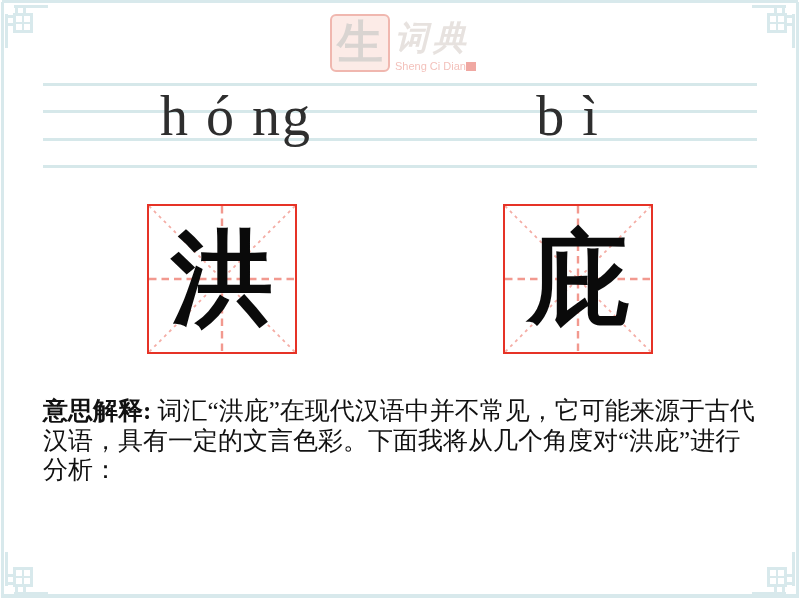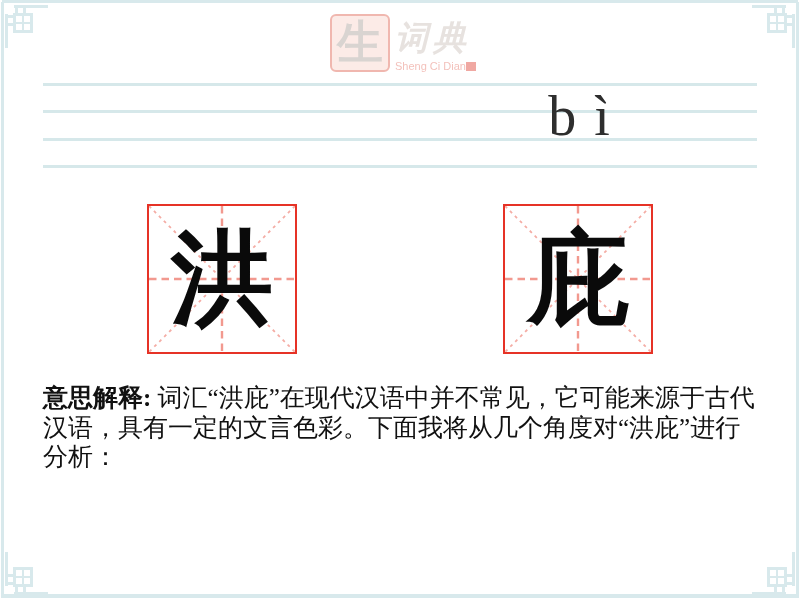--- a/index.html
+++ b/index.html
@@ -31,34 +31,34 @@
   .logo-sub{font-family:"Liberation Sans",sans-serif;font-size:11px;color:var(--logo-subtitle);}
   .logo-square{width:10px;height:9px;background:var(--logo-square);}
 
   
   .rule{position:absolute;left:43px;width:714px;height:3px;background:var(--rule-line);}
   .r1{top:83px}.r2{top:110px}.r3{top:138px}.r4{top:165px}
 
   .pinyin{position:absolute;top:88px;width:150px;text-align:center;white-space:pre;
           font-size:56px;line-height:1;letter-spacing:2px;color:var(--pinyin-text);}
   .pinyin-1{left:160px;}
-  .pinyin-2{left:505px;}
+  .pinyin-2{left:493px;}
 
   
   .hanzi-box{position:absolute;top:204px;width:150px;height:150px;box-sizing:border-box;
              border:2px solid var(--box-border);background:#fff;
              display:flex;align-items:center;justify-content:center;}
   .box-1{left:147px}.box-2{left:503px}
   .guides{position:absolute;left:0;top:0;width:146px;height:146px;}
   .guide-diag{stroke:var(--box-guide);stroke-width:1.8;stroke-dasharray:3 4;opacity:.8;}
   .guide-mid{stroke:var(--box-guide);stroke-width:2.4;stroke-dasharray:7.5 5;}
   .hanzi{position:relative;font-size:102px;line-height:1;font-weight:700;color:var(--char-text);}
 
   
-  .definition{position:absolute;left:43px;top:383px;width:722px;margin:0;
+  .definition{position:absolute;left:43px;top:396px;width:722px;margin:0;
               font-size:25px;line-height:29.5px;color:var(--body-text);}
   .def-label{font-weight:700;}
 </style>
 </head>
 <body>
 
 <svg width="0" height="0" style="position:absolute">
   <defs>
     <g id="corner-shape">
       <rect x="14" y="5" width="34" height="3"></rect>
@@ -101,20 +101,21 @@
         <span class="logo-square"></span>
       </div>
     </div>
   </div>
 
   <div class="rule r1"></div>
   <div class="rule r2"></div>
   <div class="rule r3"></div>
   <div class="rule r4"></div>
 
+  <div class="pinyin pinyin-1">h ó ng</div>
   <div class="pinyin pinyin-2">b ì</div>
 
   <div class="hanzi-box box-1">
     <svg class="guides" viewBox="0 0 146 146">
       <line class="guide-diag" x1="0" y1="0" x2="146" y2="146"></line>
       <line class="guide-diag" x1="146" y1="0" x2="0" y2="146"></line>
       <line class="guide-mid" x1="73" y1="0" x2="73" y2="146"></line>
       <line class="guide-mid" x1="0" y1="73" x2="146" y2="73"></line>
     </svg>
     <span class="hanzi">洪</span>

